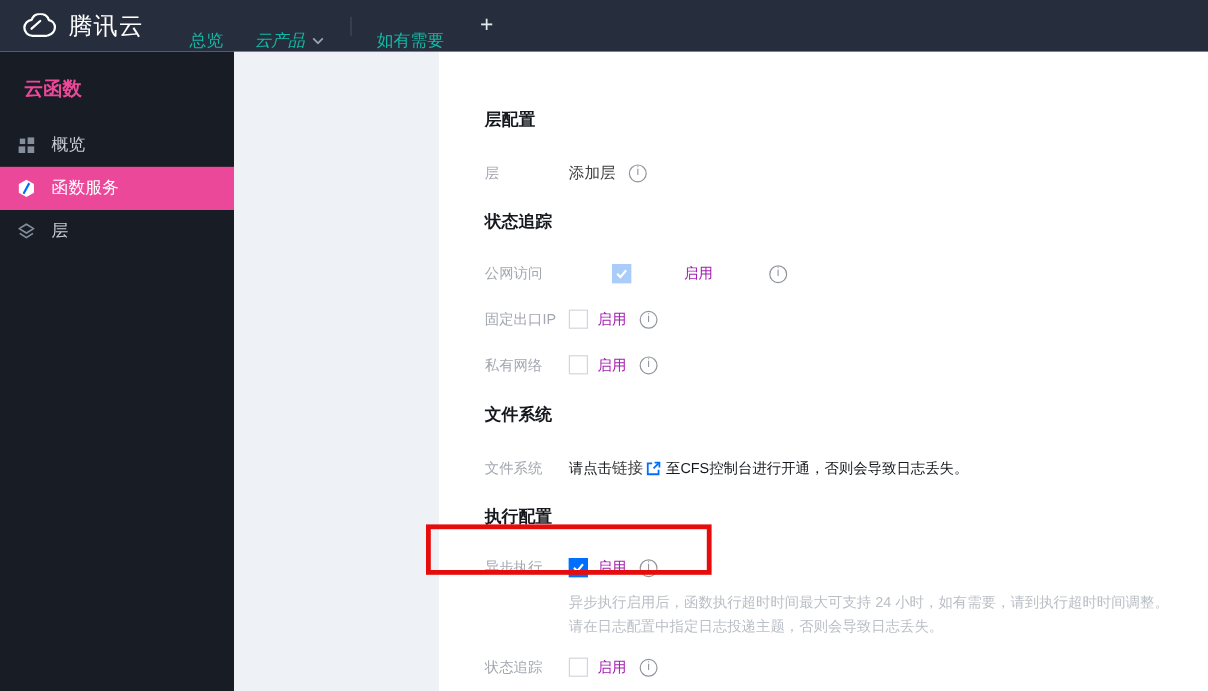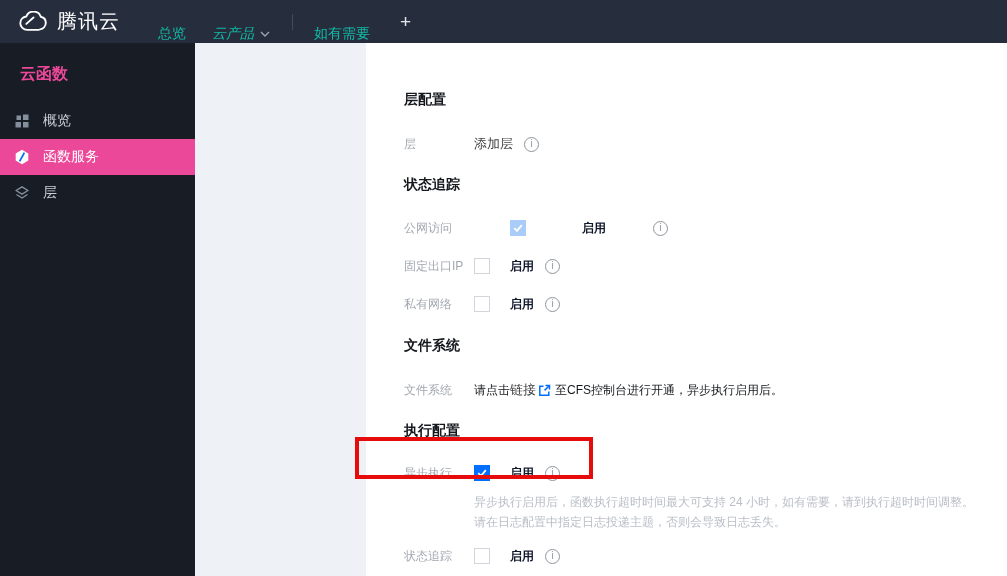--- a/index.html
+++ b/index.html
@@ -53,21 +53,21 @@
   .content {
     position:absolute; top:43px; left:366px; width:641px; height:533px;
     background:#ffffff; padding:46px 0 0 38px;
   }
   .section-title {
     font-size:14px; font-weight:bold; color:#15181d; height:20px; line-height:20px;
   }
   .form-row { display:flex; align-items:center; height:20px; }
   .row-label { width:70px; flex:none; font-size:12px; color:#a3a8b0; }
   .link { color:#404040; font-size:13px; text-decoration:none; cursor:pointer; }
-  .enable-label { margin-left:20px; font-size:12px; color:#0f172a;font-weight:bold; }
+  .enable-label { margin-left:8px; font-size:12px; color:#a21caf; }
   .info-icon {
     margin-left:11px; width:15px; height:15px; flex:none;
     border:1px solid #90959c; border-radius:50%;
     display:flex; align-items:center; justify-content:center;
     font-size:10px; color:#90959c; line-height:1; cursor:pointer;
   }
   .checkbox {
     width:16px; height:16px; flex:none; background:#ffffff;
     border:1px solid #d2d6dc; display:flex; align-items:center; justify-content:center;
     cursor:pointer;
@@ -209,21 +209,21 @@
     <span class="fs-text">
       <span>请点击</span>
       <a class="link">链接</a>
       <span class="ext-icon">
         <svg width="13" height="13" viewBox="0 0 13 13" fill="none" stroke="#006eff" stroke-width="1.5">
           <path d="M5.5 2.2 H1.8 V11.2 H10.8 V7.5"></path>
           <path d="M7.5 1.5 H11.5 V5.5"></path>
           <path d="M11.2 1.8 L6.6 6.4"></path>
         </svg>
       </span>
-      <span>至CFS控制台进行开通，异步执行启用后。</span>
+      <span>至CFS控制台进行开通，否则会导致日志丢失。</span>
     </span>
   </div>
 
   <div class="section-title mt-h-exec">执行配置</div>
 
   <div class="form-row mt-row-async">
     <span class="row-label">异步执行</span>
     <span class="checkbox checked">
       <svg width="12" height="12" viewBox="0 0 12 12" fill="none">
         <polyline points="2.3,6.2 5,8.9 9.8,3.2" stroke="#ffffff" stroke-width="1.8" fill="none"></polyline>

